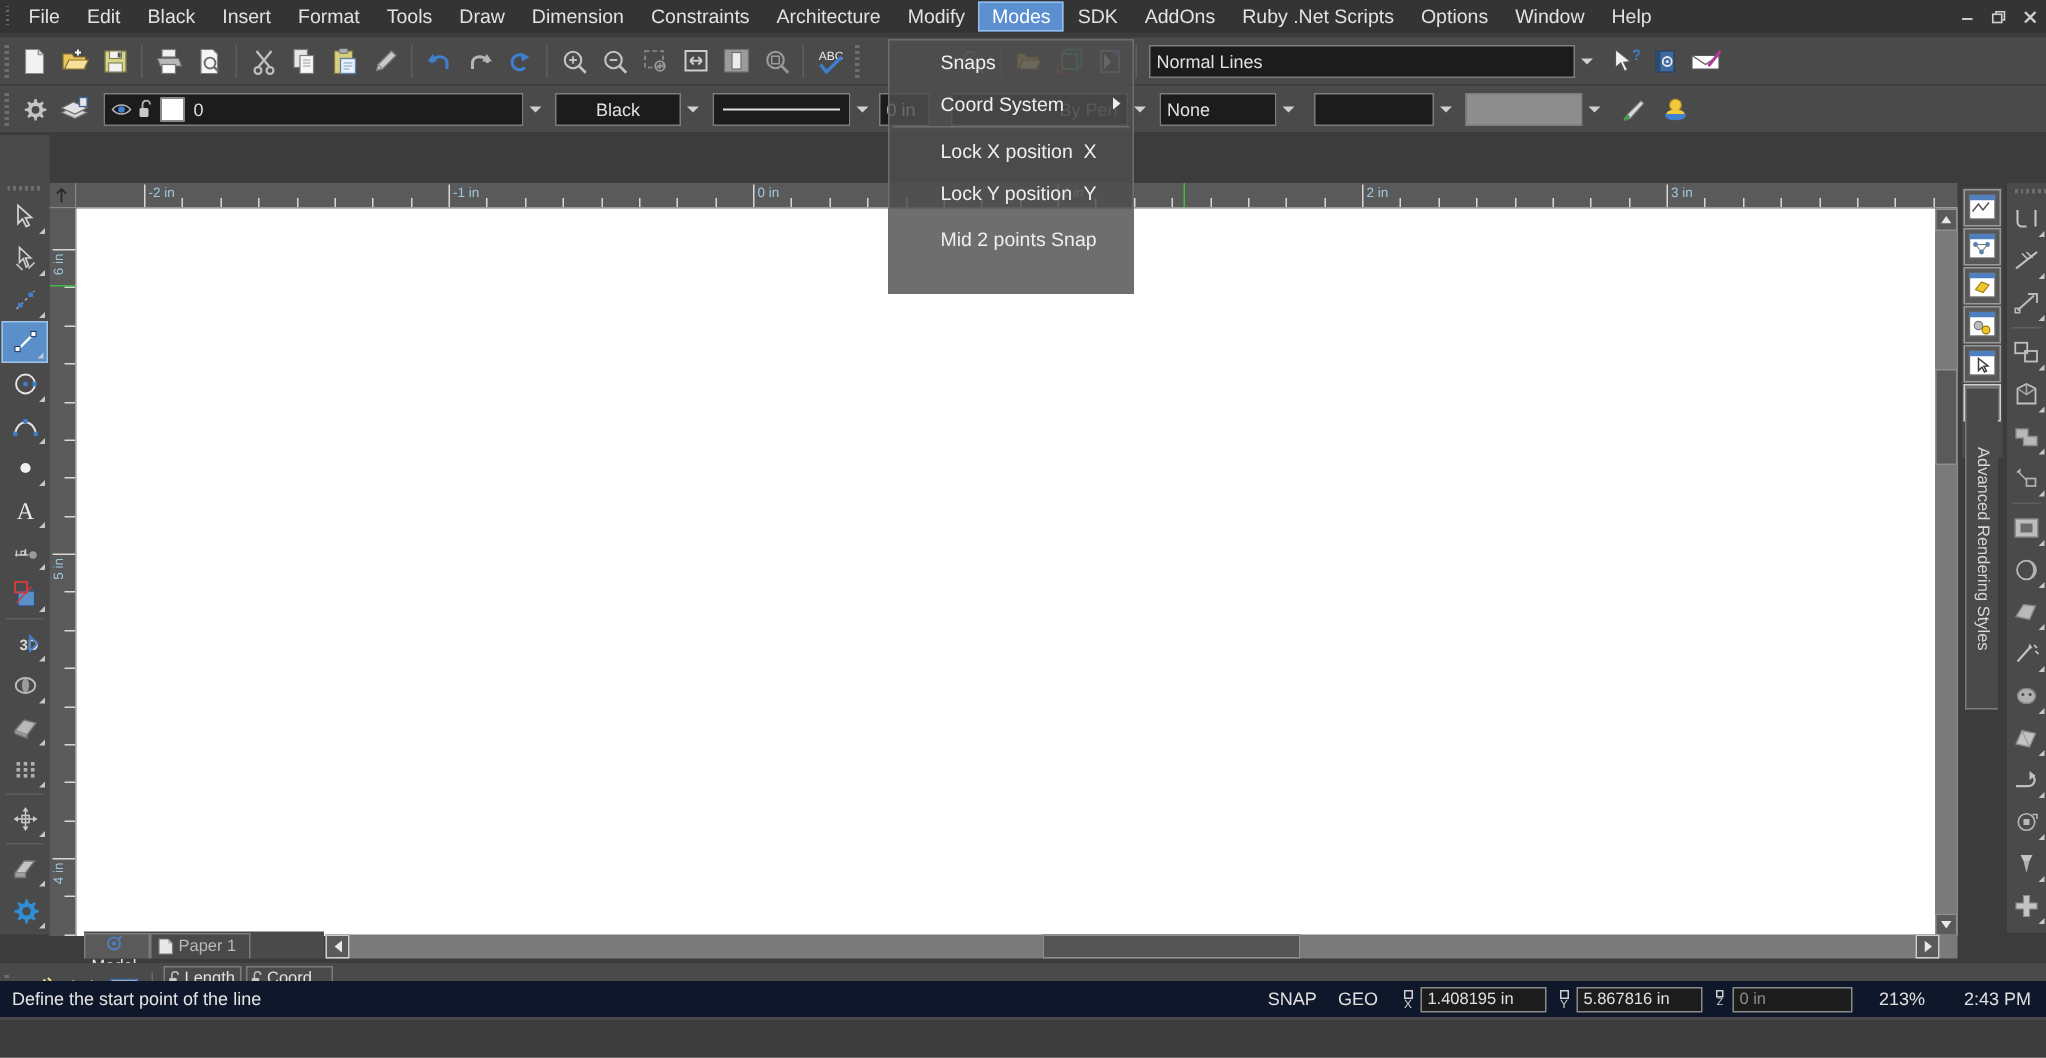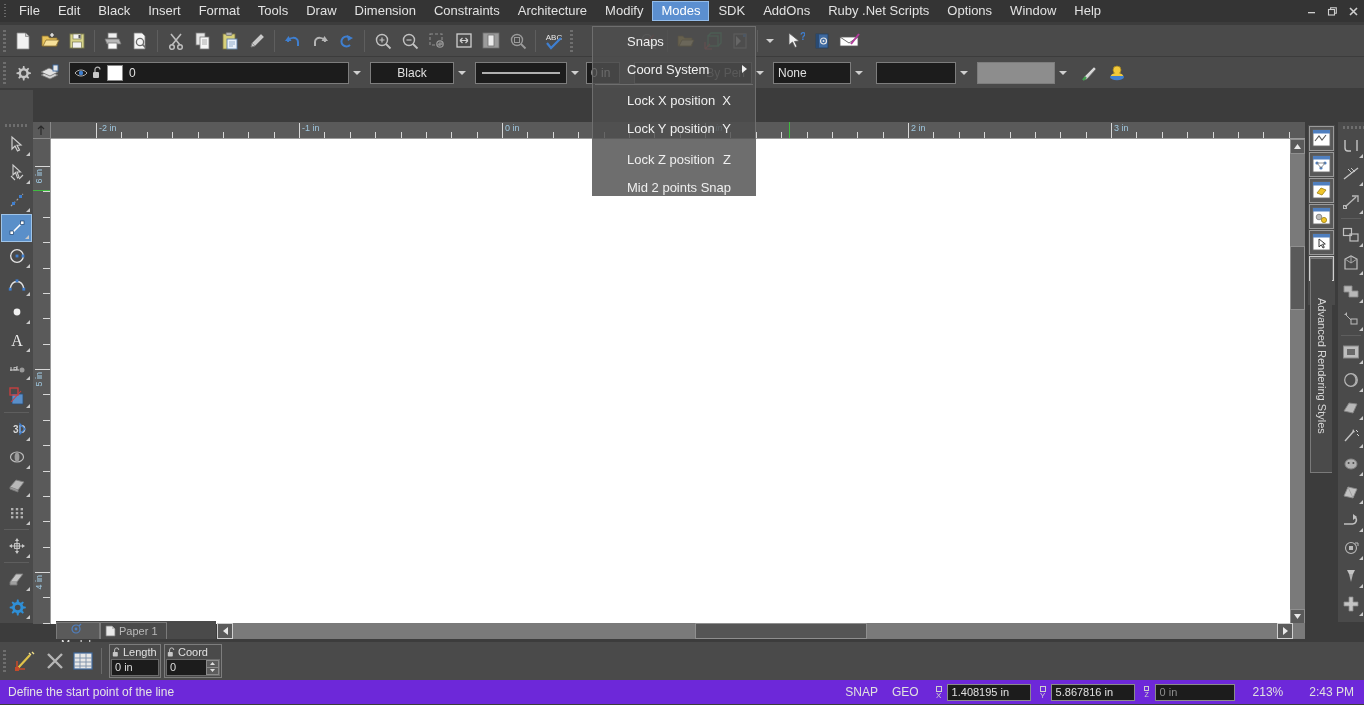--- a/index.html
+++ b/index.html
@@ -222,21 +222,21 @@
     height:14px; display:flex; align-items:center; gap:2px;
     font-size:11px; color:#e0e0e0; padding-left:2px;
   }
   .fg-input {
     height:18px; margin:0 1px 1px 1px; background:#1c1c1c; border:1px solid #6a6a6a;
     display:flex; align-items:center; font-size:11px; color:#dcdcdc; padding-left:3px;
   }
 
   
   .statusbar {
-    position:absolute; left:0; top:680px; width:1364px; height:24px; background:#6d28d9;
+    position:absolute; left:0; top:654px; width:1364px; height:24px; background:#0f172a;
     display:flex; align-items:center;
   }
   .status-msg { font-size:12px; color:#e4e4e4; padding-left:8px; }
   .status-right {
     position:absolute; right:0; top:0; height:24px; display:flex; align-items:center; gap:0;
   }
   .sb-field {
     height:17px; background:#1c1c1c; border:1px solid #8a8a8a;
     display:flex; align-items:center; padding:0 4px; font-size:11px; color:#e0e0e0;
   }
@@ -478,20 +478,23 @@
     </div>
     <div class="tbtn">
       <svg class="ic" width="20" height="20" viewBox="0 0 20 20">
         <rect x="4" y="3" width="12" height="14" fill="none" stroke="#9a9a9a" stroke-width="1.2"></rect>
         <path d="M6 5 L11 10 L6 15 Z" fill="#cfcfcf"></path>
         <rect x="13" y="3" width="3" height="3" fill="#4a7fc0"></rect>
       </svg>
     </div>
     <div class="tb-sep"></div>
 
+    <div class="combo" style="width:284px;margin-left:4px;">
+      <span>Normal Lines</span>
+    </div>
     <div class="combo-arrow"></div>
     <div class="tbtn" style="margin-left:4px;">
       <svg class="ic" width="20" height="20" viewBox="0 0 20 20">
         <path d="M4 2 L4 14 L7.5 11 L10 16.5 L12 15.5 L9.5 10.5 L14 10 Z" fill="#f0f0f0" stroke="#555" stroke-width="0.8"></path>
         <text x="15" y="9" font-size="10" fill="#3f7fd0" font-family="Liberation Sans" font-weight="bold">?</text>
       </svg>
     </div>
     <div class="tbtn">
       <svg class="ic" width="20" height="20" viewBox="0 0 20 20">
         <rect x="4" y="3" width="12" height="14" fill="#3f6aa0" stroke="#24405f" stroke-width="0.8"></rect>
@@ -1189,21 +1192,17 @@
       <div class="dd-item">
         <span>Lock X position</span>
         <span class="accel">X</span>
       </div>
       <div class="dd-item">
         <span>Lock Y position</span>
         <span class="accel">Y</span>
       </div>
       <div class="dd-sep"></div>
       <div class="dd-item">
-        <span>Lock Z position</span>
-        <span class="accel">Z</span>
-      </div>
-      <div class="dd-item">
         <span>Mid 2 points Snap</span>
       </div>
     </div>
 
 </div>
 
 </body></html>

